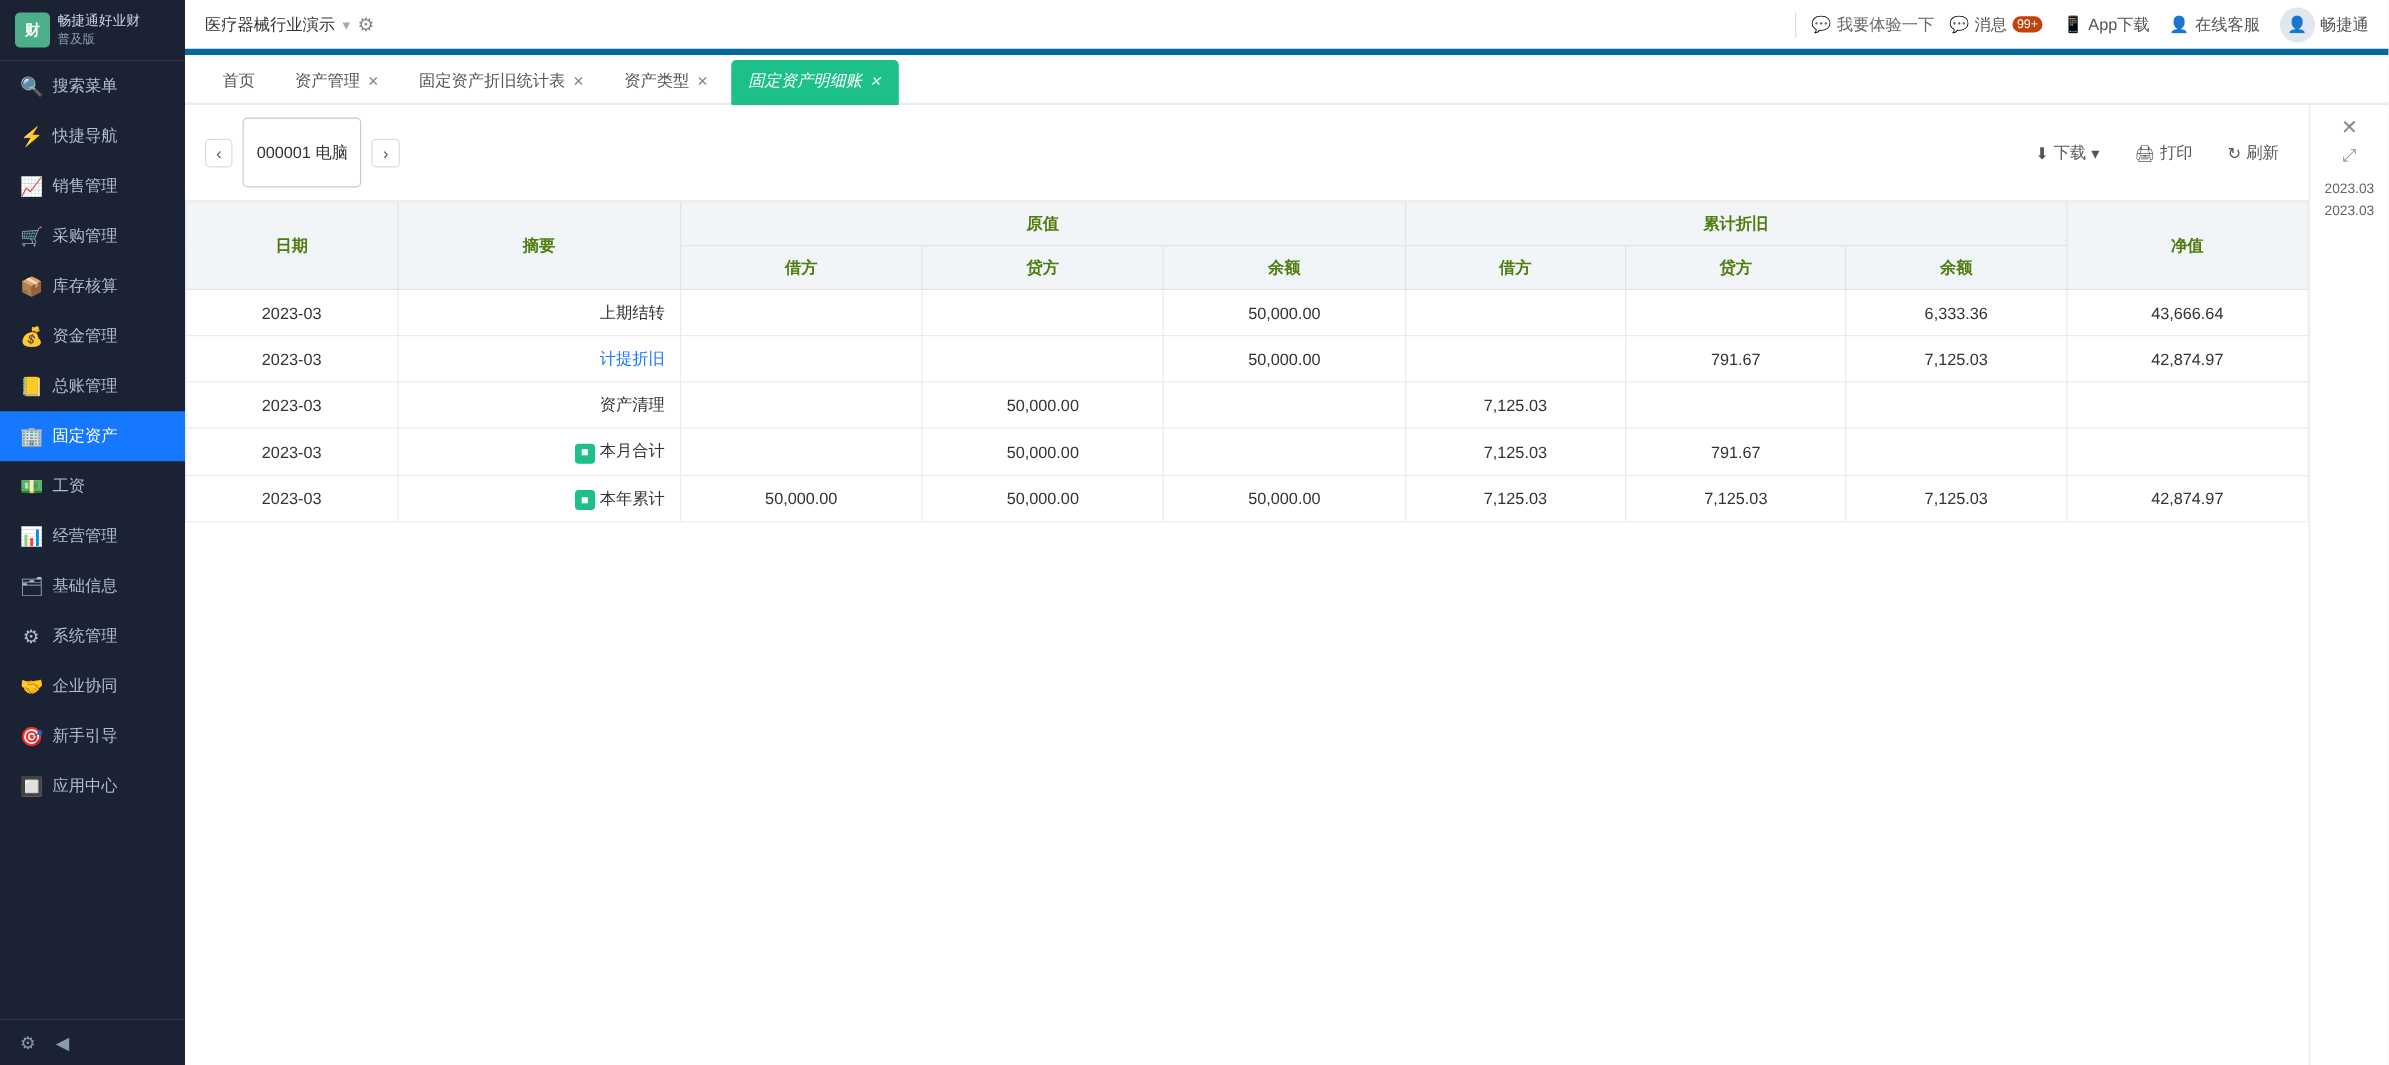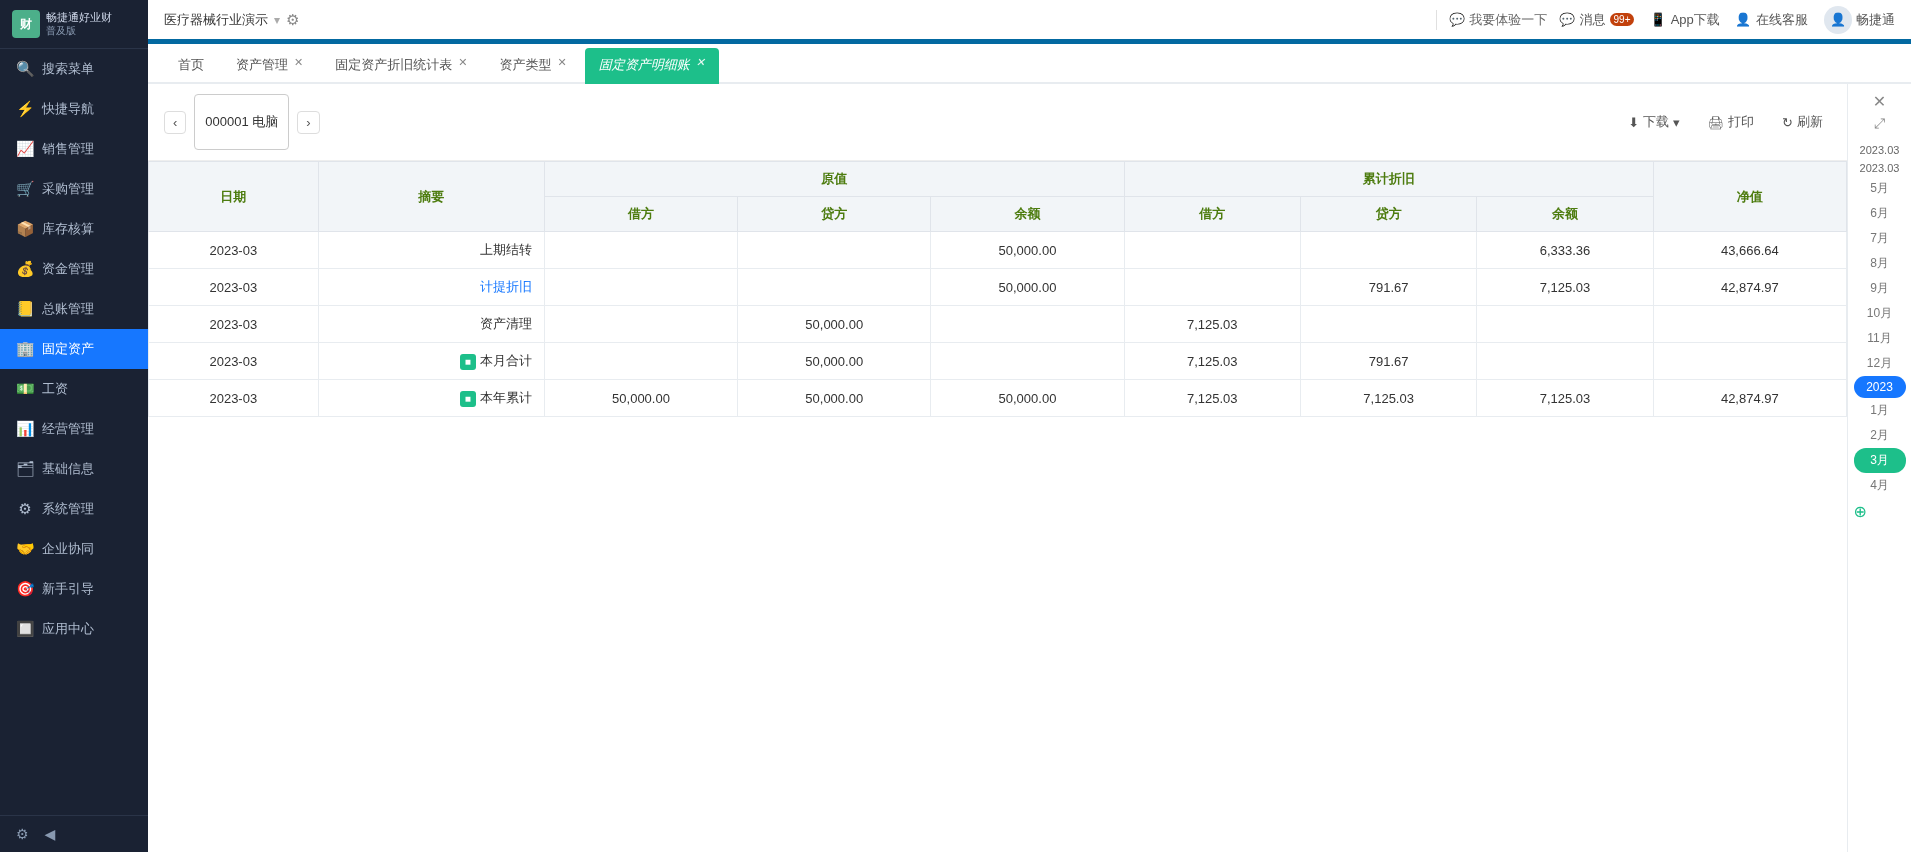--- a/index.html
+++ b/index.html
@@ -89,21 +89,21 @@
       flex-shrink: 0;
       gap: 4px;
     }
     .tab {
       padding: 8px 14px;
       font-size: 13px;
       color: #555;
       cursor: pointer;
       border-bottom: 2px solid transparent;
       margin-bottom: -2px;
-      display: flex; gap: 6px;
+      display: flex; align-items: center; gap: 6px;
       white-space: nowrap;
     }
     .tab.active {
       color: white;
       background: #1dbf8a;
       border-radius: 4px 4px 0 0;
       border-bottom: 2px solid #1dbf8a;
       font-style: italic;
     }
     .tab-close { font-size: 11px; color: inherit; opacity: 0.7; }
@@ -417,31 +417,15 @@
             </tbody>
         </table>
       </div>
     </div>
 
     <div class="timeline-panel">
       <span class="close-icon">✕</span>
       <span class="expand-icon">⤢</span>
       <div class="tl-year-label">2023.03</div>
       <div class="tl-year-label">2023.03</div>
-      <div id="timeline-items">
-          <div class="tl-item">5月</div>
-          <div class="tl-item">6月</div>
-          <div class="tl-item">7月</div>
-          <div class="tl-item">8月</div>
-          <div class="tl-item">9月</div>
-          <div class="tl-item">10月</div>
-          <div class="tl-item">11月</div>
-          <div class="tl-item">12月</div>
-          <div class="tl-item year-active">2023</div>
-          <div class="tl-item">1月</div>
-          <div class="tl-item">2月</div>
-          <div class="tl-item active">3月</div>
-          <div class="tl-item">4月</div>
-          <div class="tl-arrow-down">⊕</div>
-        </div>
     </div>
   </div>
 </div>
 
 </body></html>

